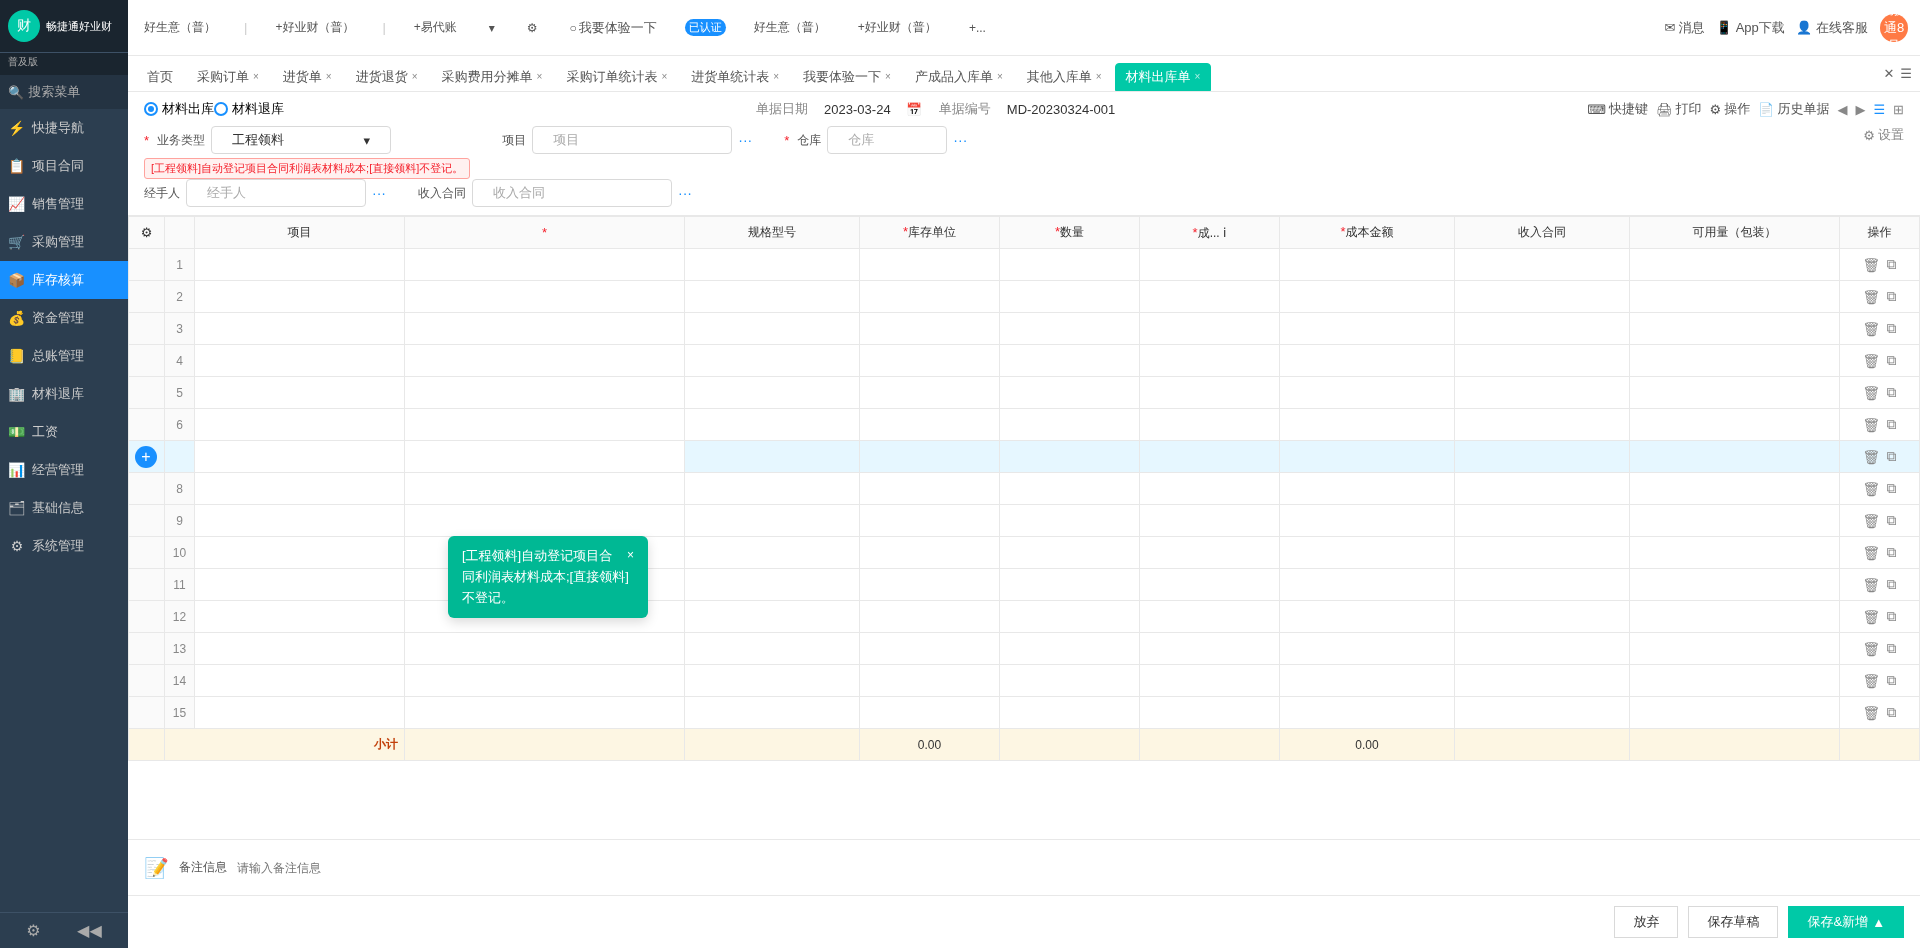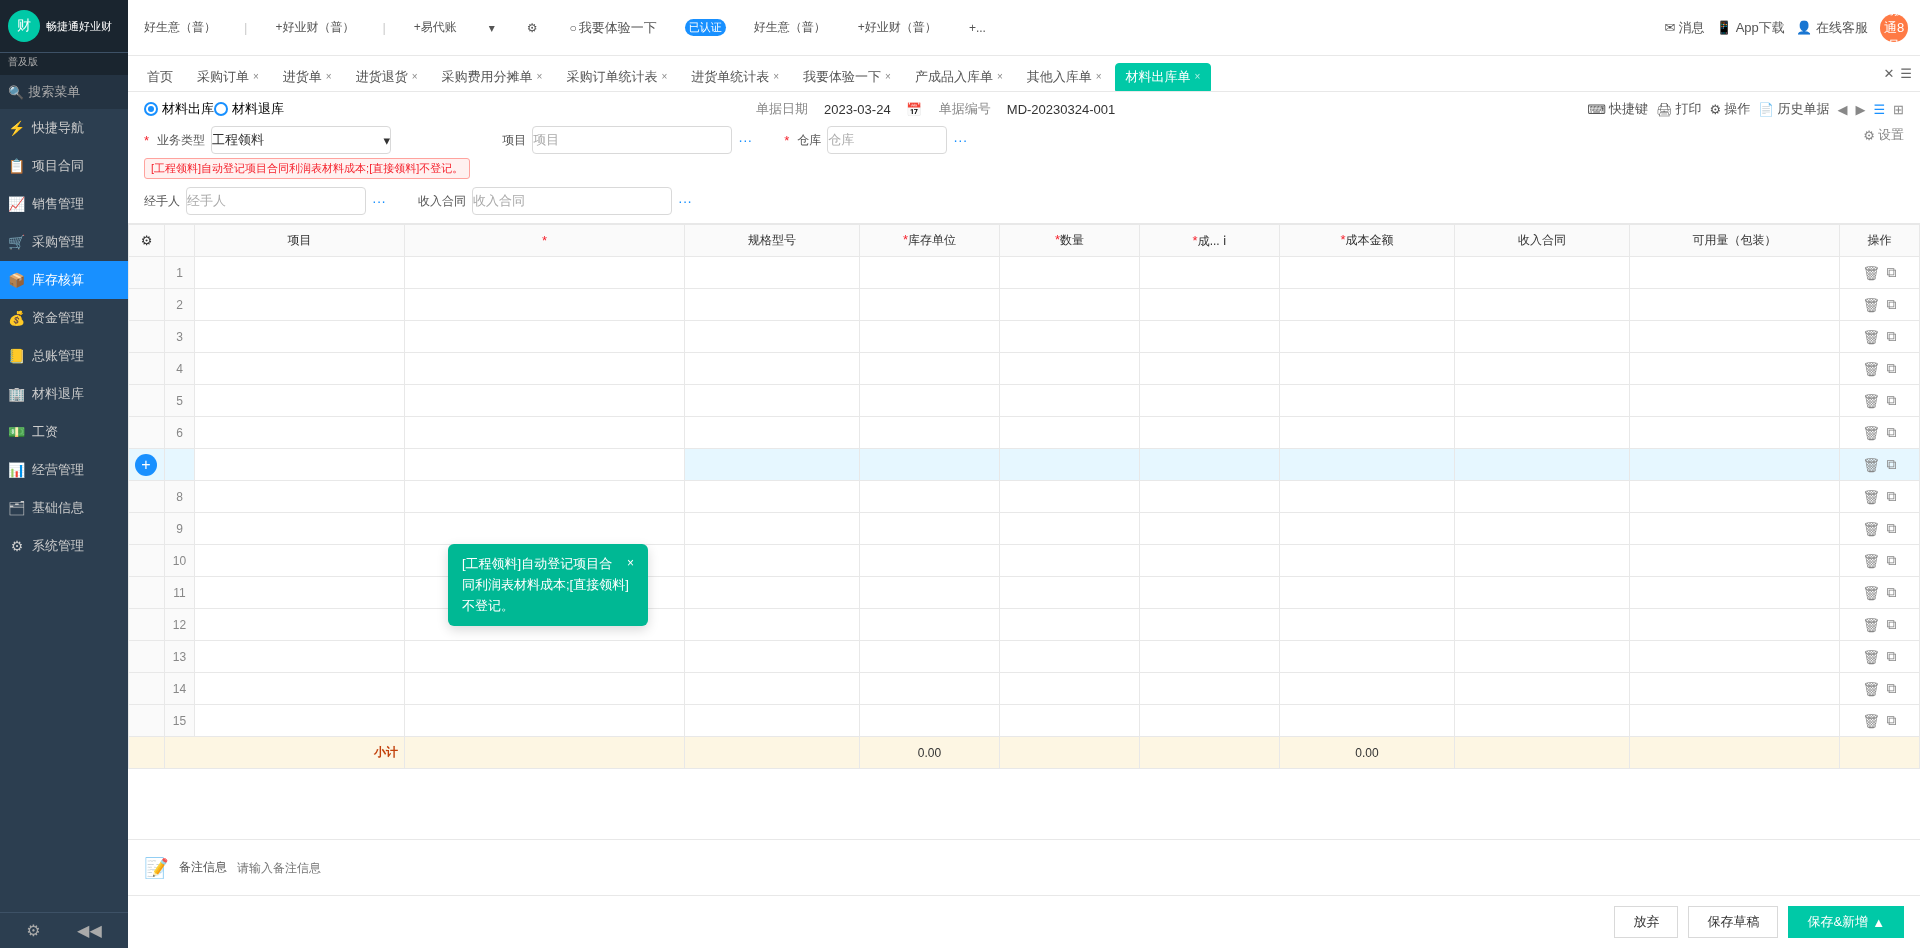--- a/index.html
+++ b/index.html
@@ -46,21 +46,21 @@
     .radio-group { display: flex; }
     .radio-item { display: flex; align-items: center; gap: 4px; cursor: pointer; font-size: 13px; }
     .radio-circle { width: 14px; height: 14px; border-radius: 50%; border: 2px solid #1890ff; display: flex; align-items: center; justify-content: center; }
     .radio-circle.checked::after { content: ''; width: 6px; height: 6px; border-radius: 50%; background: #1890ff; }
     .form-meta { display: flex; align-items: center; gap: 16px; font-size: 12px; color: #555; }
     .form-meta-label { color: #888; }
     .form-actions-right { display: flex; align-items: center; gap: 8px; font-size: 12px; color: #555; }
     .form-action-btn { display: flex; align-items: center; gap: 3px; cursor: pointer; }
     .field-group { display: flex; align-items: center; gap: 6px; }
     .field-label-plain { color: #555; font-size: 12px; white-space: nowrap; }
-    .field-input { border: 1px solid #d9d9d9; border-radius: 4px; padding: 3px 0; font-size: 12px; min-width: 120px; height: 28px; display: flex; align-items: center; gap: 4px; background: #fff; }
+    .field-input { border: 1px solid #d9d9d9; border-radius: 4px; padding: 3px 20px; font-size: 12px; min-width: 120px; height: 28px; display: flex; align-items: center; gap: 4px; background: #fff; }
     .field-input.has-value { color: #333; }
     .field-select { min-width: 160px; }
     .field-dots { color: #1890ff; cursor: pointer; font-size: 14px; }
     .error-msg { color: #f5222d; font-size: 11px; background: #fff1f0; border: 1px solid #ffa39e; border-radius: 3px; padding: 2px 6px; }
 
     
     .table-area { flex: 1; overflow: auto; background: #fff; margin: 0; }
     .data-table { width: 100%; border-collapse: collapse; min-width: 1300px; }
     .data-table th { background: #fafafa; border: 1px solid #e8e8e8; padding: 6px 8px; font-size: 12px; color: #333; white-space: nowrap; font-weight: 500; text-align: center; position: sticky; top: 0; z-index: 10; }
     .data-table td { border: 1px solid #e8e8e8; padding: 4px 6px; font-size: 12px; color: #333; height: 32px; }
@@ -330,21 +330,21 @@
         </div>
 
         <div style="margin-left:auto;" class="field-group">
           <span style="cursor:pointer; color:#888; display:flex; align-items:center; gap:3px; font-size:12px;">
             <span>⚙</span>
             <span>设置</span>
           </span>
         </div>
       </div>
 
-      <div style="display:flex; align-items:center; gap:32px; margin-top:8px;">
+      <div style="display:flex; align-items:center; gap:32px; ">
         <div class="field-group">
           <span class="field-label-plain">经手人</span>
           <div class="field-input" style="min-width:180px; color:#aaa;">
             <span>经手人</span>
           </div>
           <span class="field-dots">···</span>
         </div>
 
         <div class="field-group">
           <span class="field-label-plain">收入合同</span>

